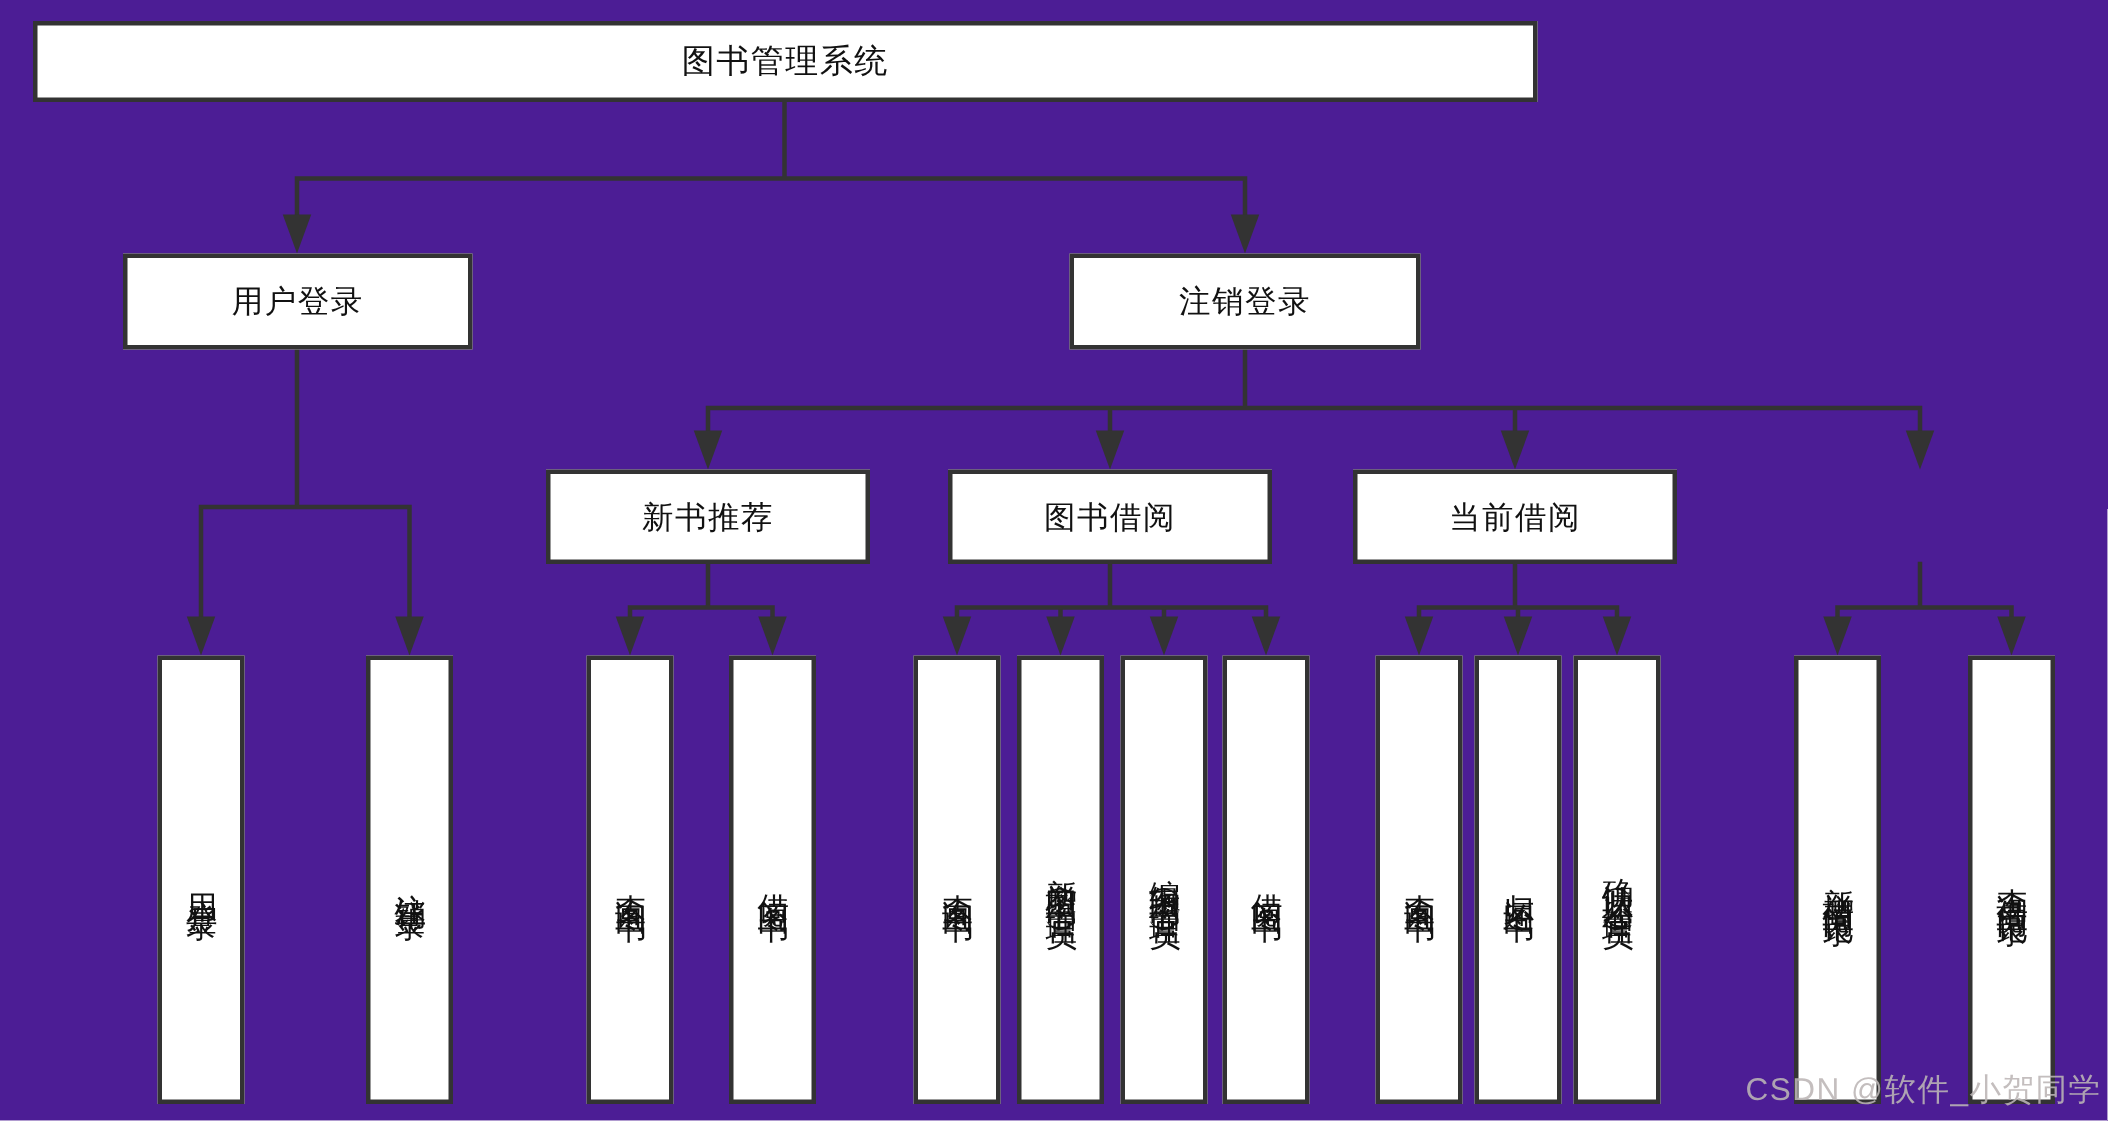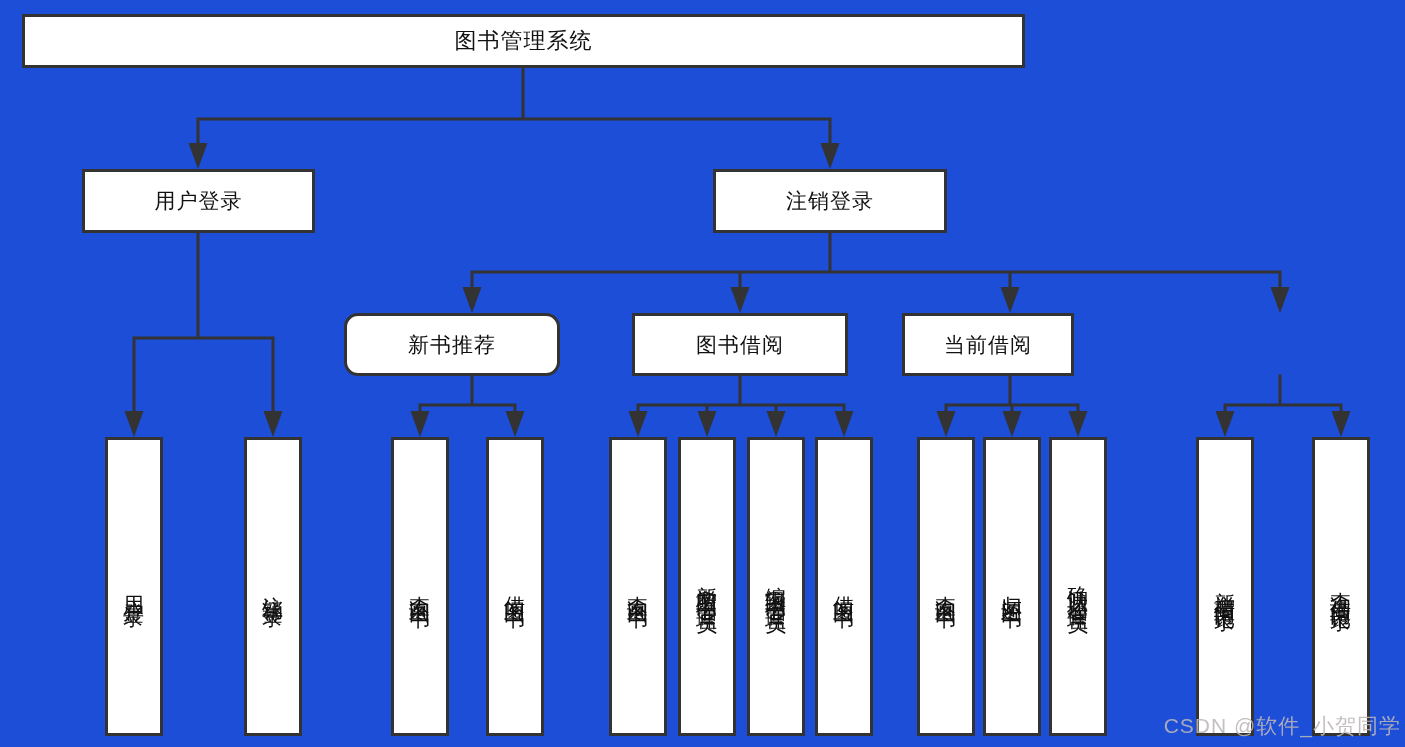--- a/index.html
+++ b/index.html
@@ -1,18 +1,18 @@
 <!DOCTYPE html>
 <html style="--c-line: #333333; --c-text: #111111; --c-box_fill: #ffffff; --c-watermark: #bcb6b6;"><head>
 <meta charset="utf-8">
 <style>
   * { margin:0; padding:0; box-sizing:border-box; }
   html,body { background:#fff; font-family:"Liberation Sans","DejaVu Sans",sans-serif; }
   .canvas {
-    position:relative; width:1405px; height:747px; background:#1d4ed8; overflow:hidden;text-decoration:underline;
+    position:relative; width:1405px; height:747px; background:#4c1d95; overflow:hidden;text-decoration:underline;
   }
   .connectors { position:absolute; left:0; top:0; width:1405px; height:747px; z-index:1; }
   .connectors path { stroke:var(--c-line,#333333); stroke-width:3; fill:none; stroke-linecap:square; }
   .connectors polygon { fill:var(--c-line,#333333); }
   .node {
     position:absolute; background:var(--c-box_fill,#ffffff);
     border:3px solid var(--c-line,#333333);
     display:flex; align-items:center; justify-content:center;
     color:var(--c-text,#111111); z-index:2;
   }
@@ -74,27 +74,27 @@
     <span>图书管理系统</span>
   </div>
 
   <div class="node h" style="left:82px; top:169px; width:233px; height:64px;">
     <span>用户登录</span>
   </div>
   <div class="node h" style="left:713px; top:169px; width:234px; height:64px;">
     <span>注销登录</span>
   </div>
 
-  <div class="node h" style="left:344px; top:313px; width:216px; height:63px;border-radius:14px;">
+  <div class="node h" style="left:364px; top:313px; width:216px; height:63px;">
     <span>新书推荐</span>
   </div>
   <div class="node h" style="left:632px; top:313px; width:216px; height:63px;text-align:right;">
     <span>图书借阅</span>
   </div>
-  <div class="node h" style="left:902px; top:313px; width:172px; height:63px;">
+  <div class="node h" style="left:902px; top:313px; width:216px; height:63px;">
     <span>当前借阅</span>
   </div>
 
   <div class="node leaf" style="left:105px; top:437px; width:58px; height:299px;">
     <span>用户登录</span>
   </div>
   <div class="node leaf" style="left:244px; top:437px; width:58px; height:299px;">
     <span>注销登录</span>
   </div>
 

